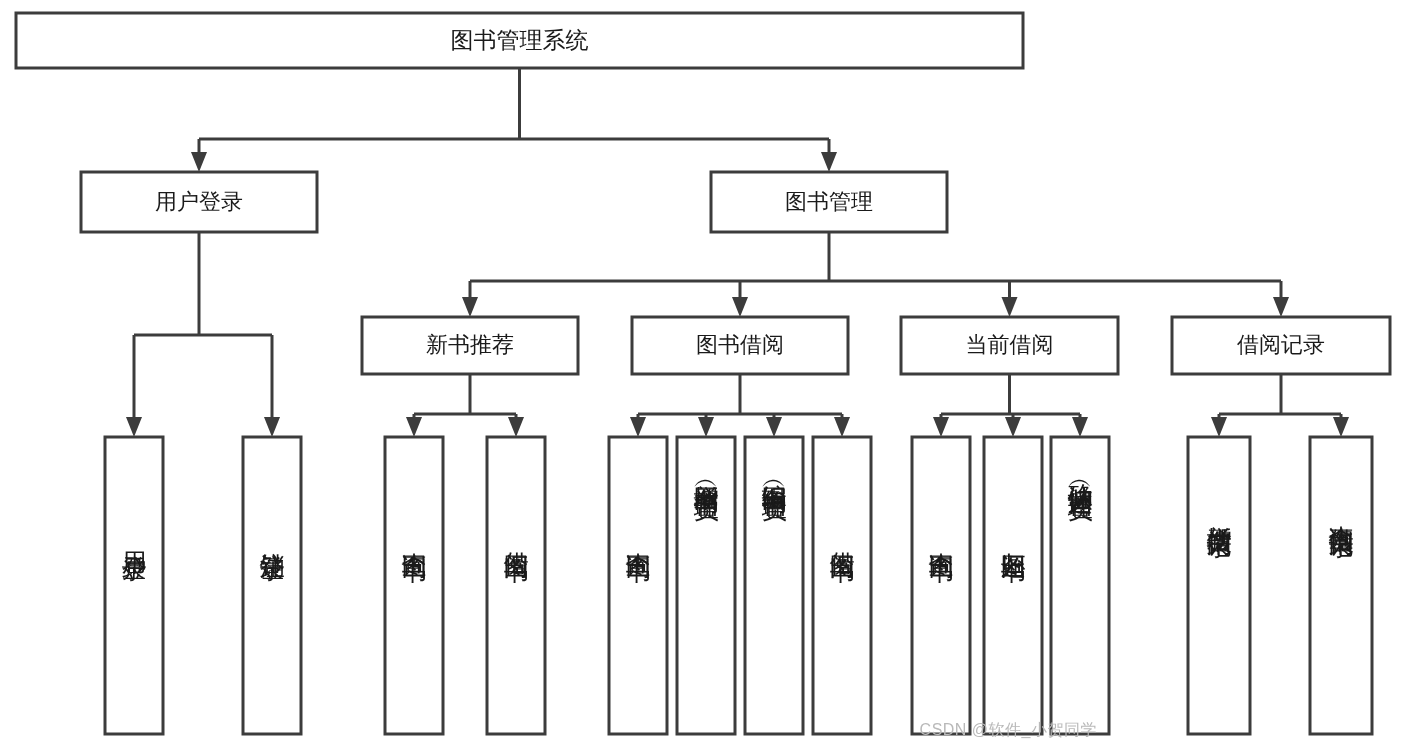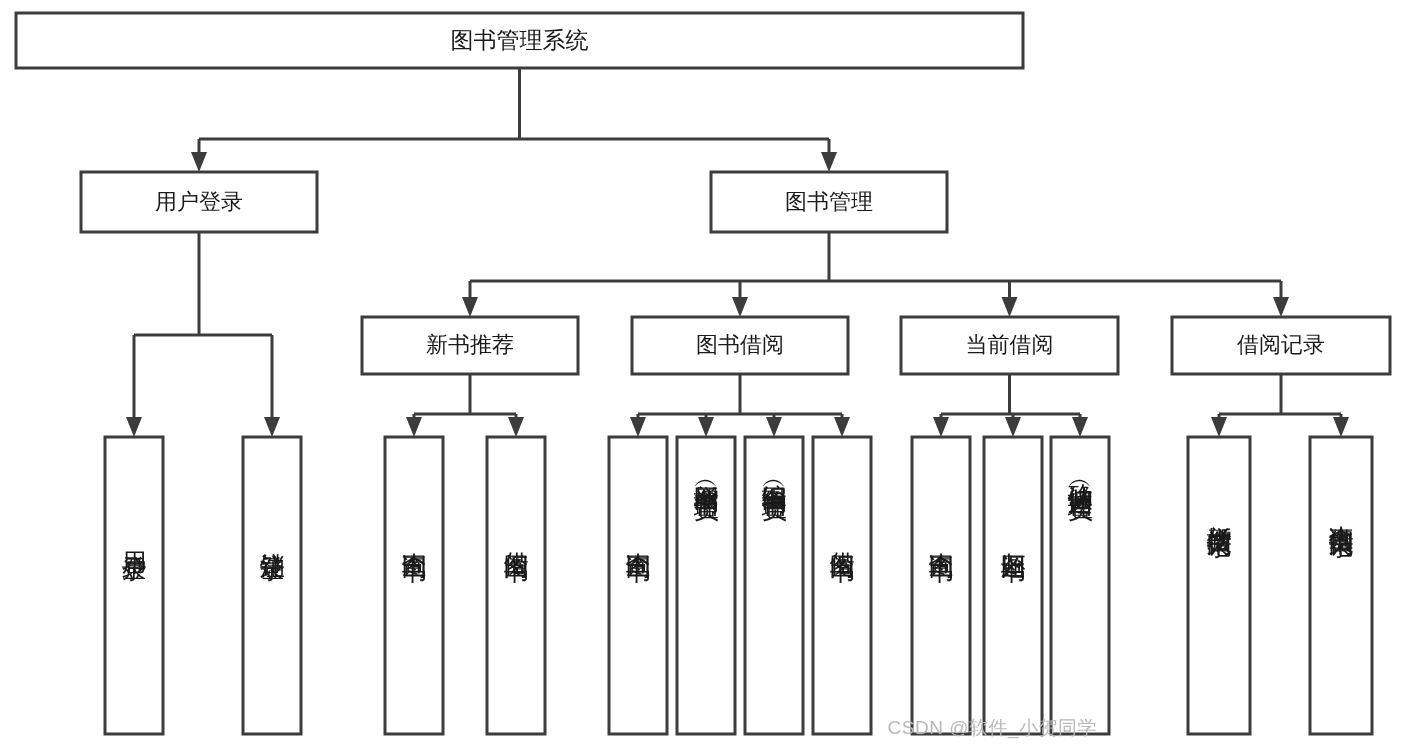--- a/index.html
+++ b/index.html
@@ -65,21 +65,21 @@
     letter-spacing: 2px;
     color: #1a1a1a;
     white-space: nowrap;
     text-align: left;
   }
   .watermark {
     position: absolute;
     right: 14px;
     bottom: 6px;
     font-family: "Liberation Sans", "DejaVu Sans", sans-serif;
-    font-size: 19px;
+    font-size: 16px;
     color: #b9b9b9;
     letter-spacing: 0.5px;
     white-space: nowrap;
   }
 </style>
 </head>
 <body>
 
 <div id="diagram-root">
   <svg class="diagram-canvas" id="diagram-svg" viewBox="0 0 1405 747" xmlns="http://www.w3.org/2000/svg">

